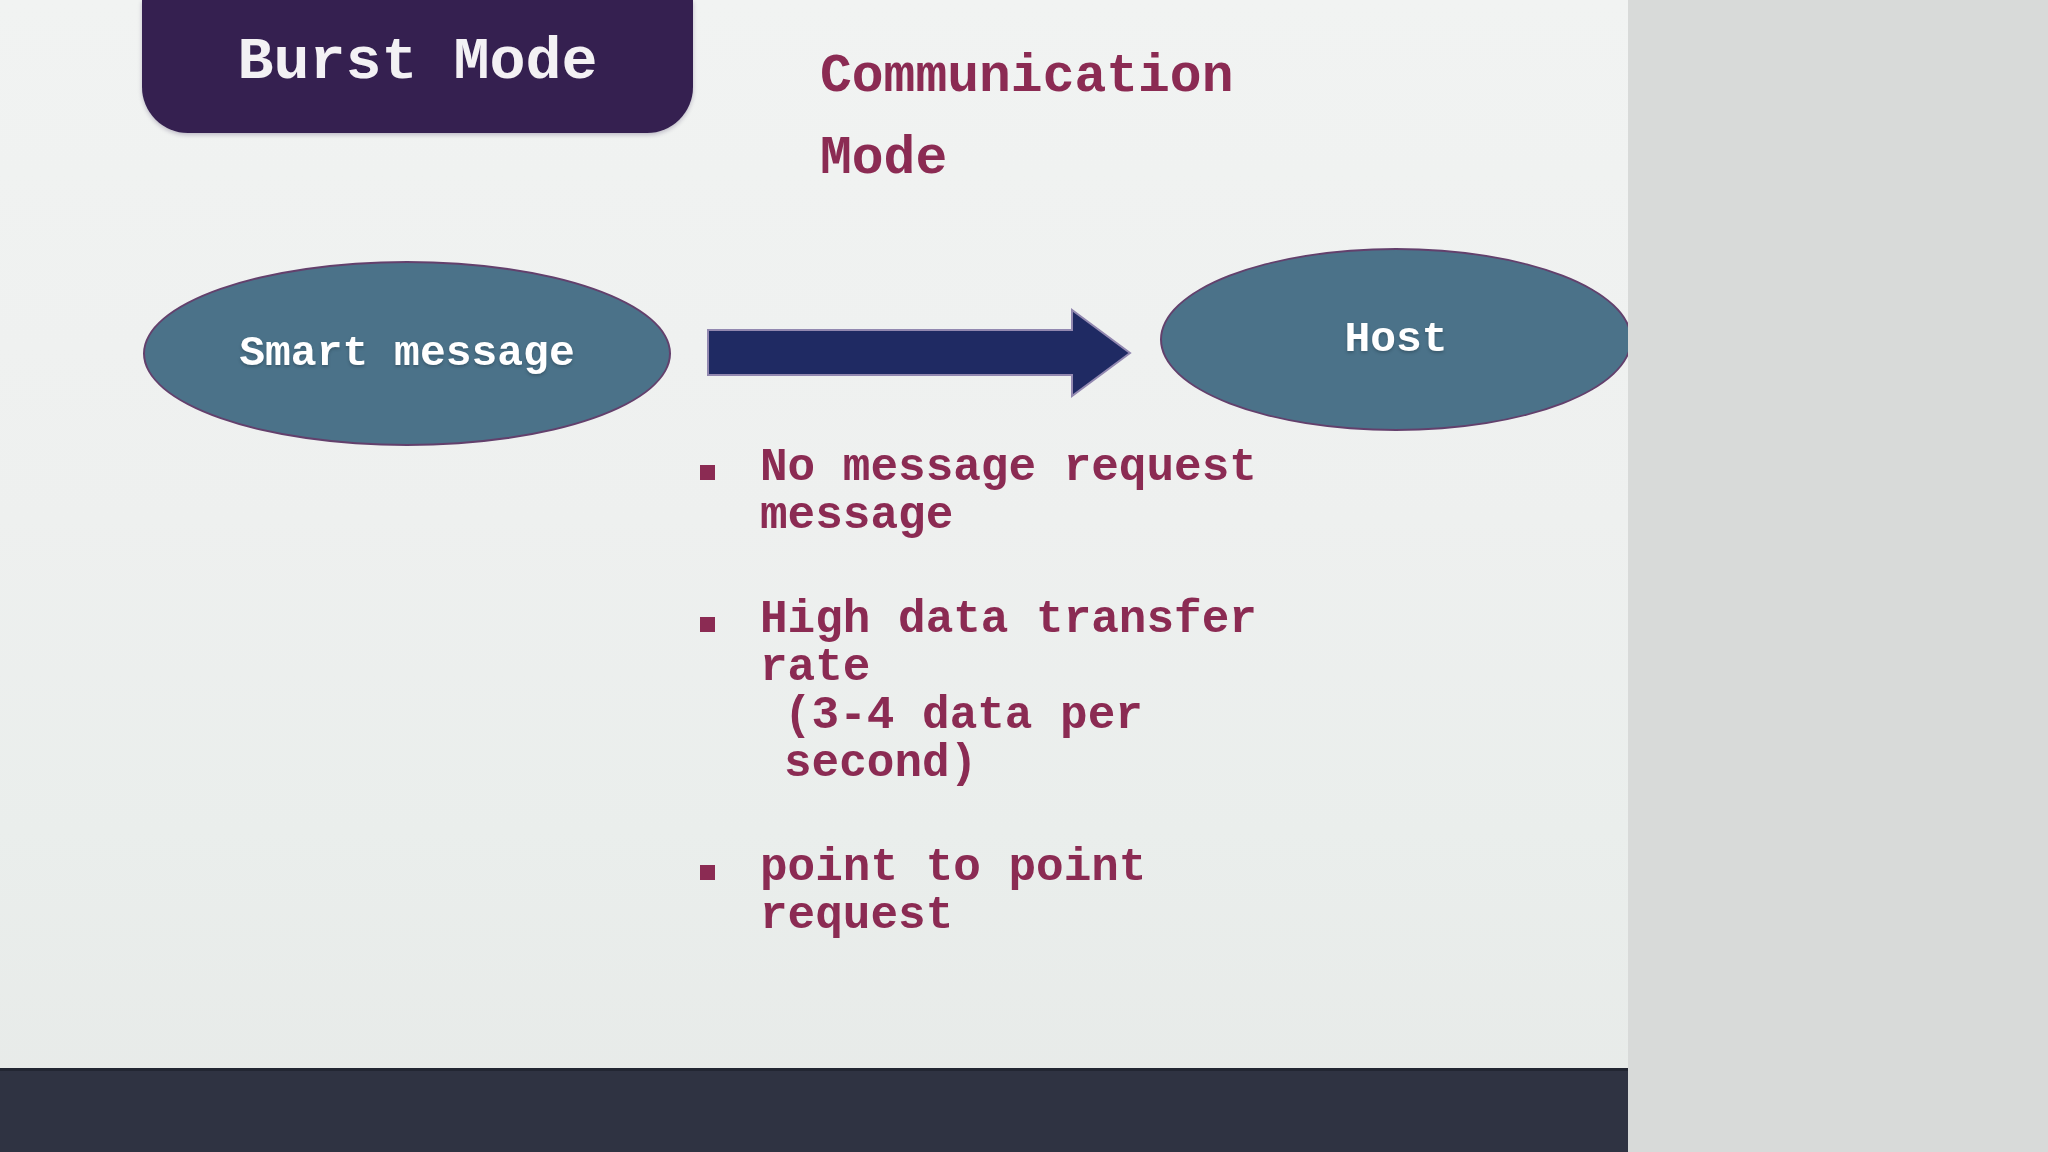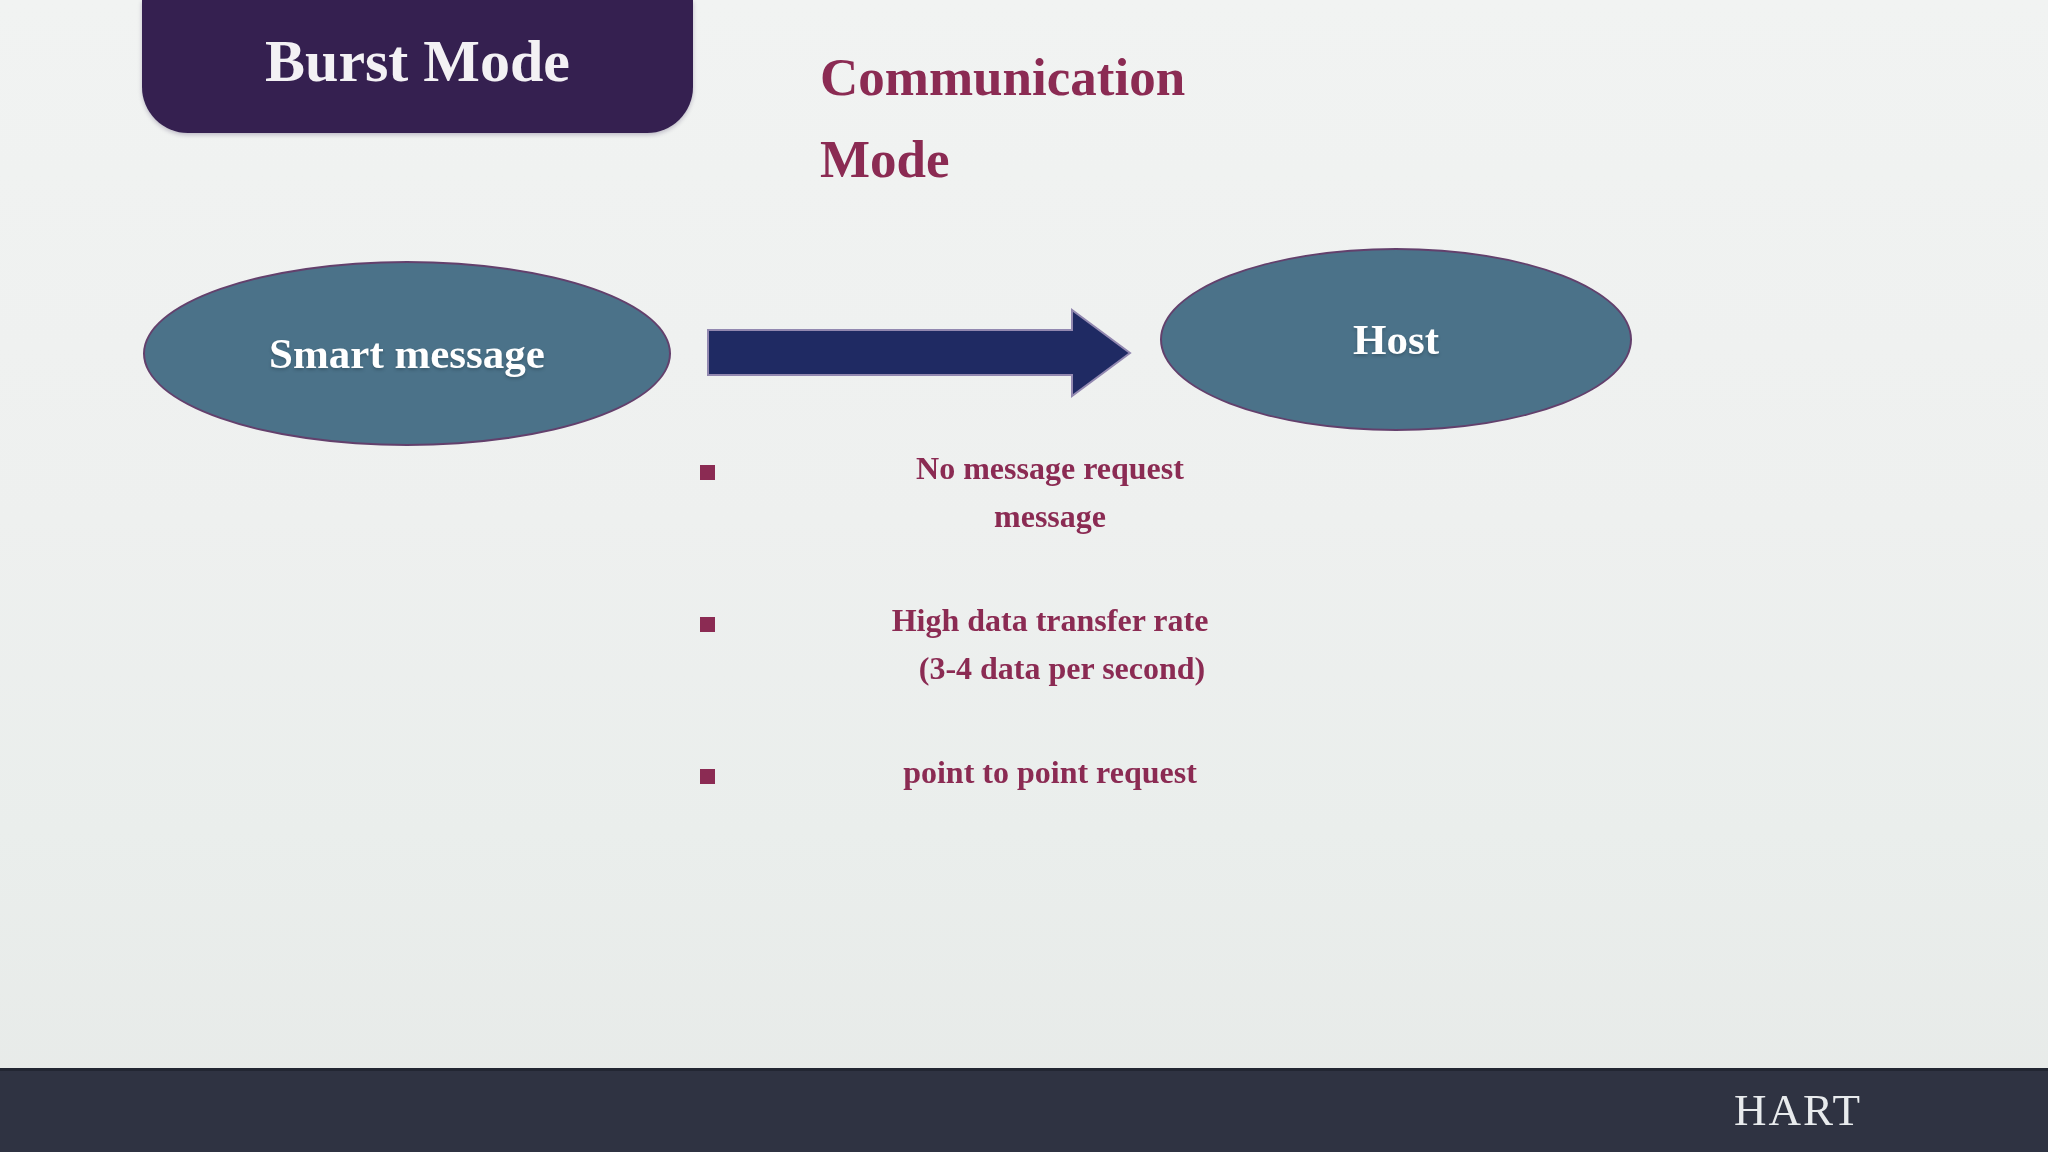--- a/index.html
+++ b/index.html
@@ -1,22 +1,22 @@
 <!DOCTYPE html>
 <html><head>
 <meta charset="utf-8">
 <style>
   * { margin: 0; padding: 0; box-sizing: border-box; }
   html, body { background: #d8dad9; }
   #slide {
     position: relative;
-    width: 2048px;
+    width: 1628px;
     height: 1152px;
     overflow: hidden;
-    font-family: Liberation Serif, serif;
+    font-family: Liberation Mono, monospace;
     background: linear-gradient(180deg, #f1f3f2 0%, #eef0ef 45%, #eaeeec 72%, #e7eae8 100%);
   }
 
   
   .badge {
     position: absolute;
     left: 142px; top: 0;
     width: 551px; height: 133px;
     background: #352050;
     border-radius: 0 0 46px 46px;
@@ -51,23 +51,22 @@
 
   
   .arrow-svg { position: absolute; left: 690px; top: 300px; width: 460px; height: 100px; }
 
   
   .bullets { position: absolute; left: 700px; top: 444px; width: 640px; }
   .bullet-item {
     position: relative;
     padding-left: 60px;
     margin-bottom: 56px;
-    font-size: 32px; line-height: 48px; font-weight: bold;
+    font-size: 46px; line-height: 48px; font-weight: bold;
     color: #8b2b53;
-    text-align: center;
   }
   .bullet-marker {
     position: absolute;
     left: 0; top: 21px;
     width: 15px; height: 15px;
     background: #8b2b53;
   }
   .bullet-line { display: block; }
   .bullet-line.indent { padding-left: 24px; }
 

